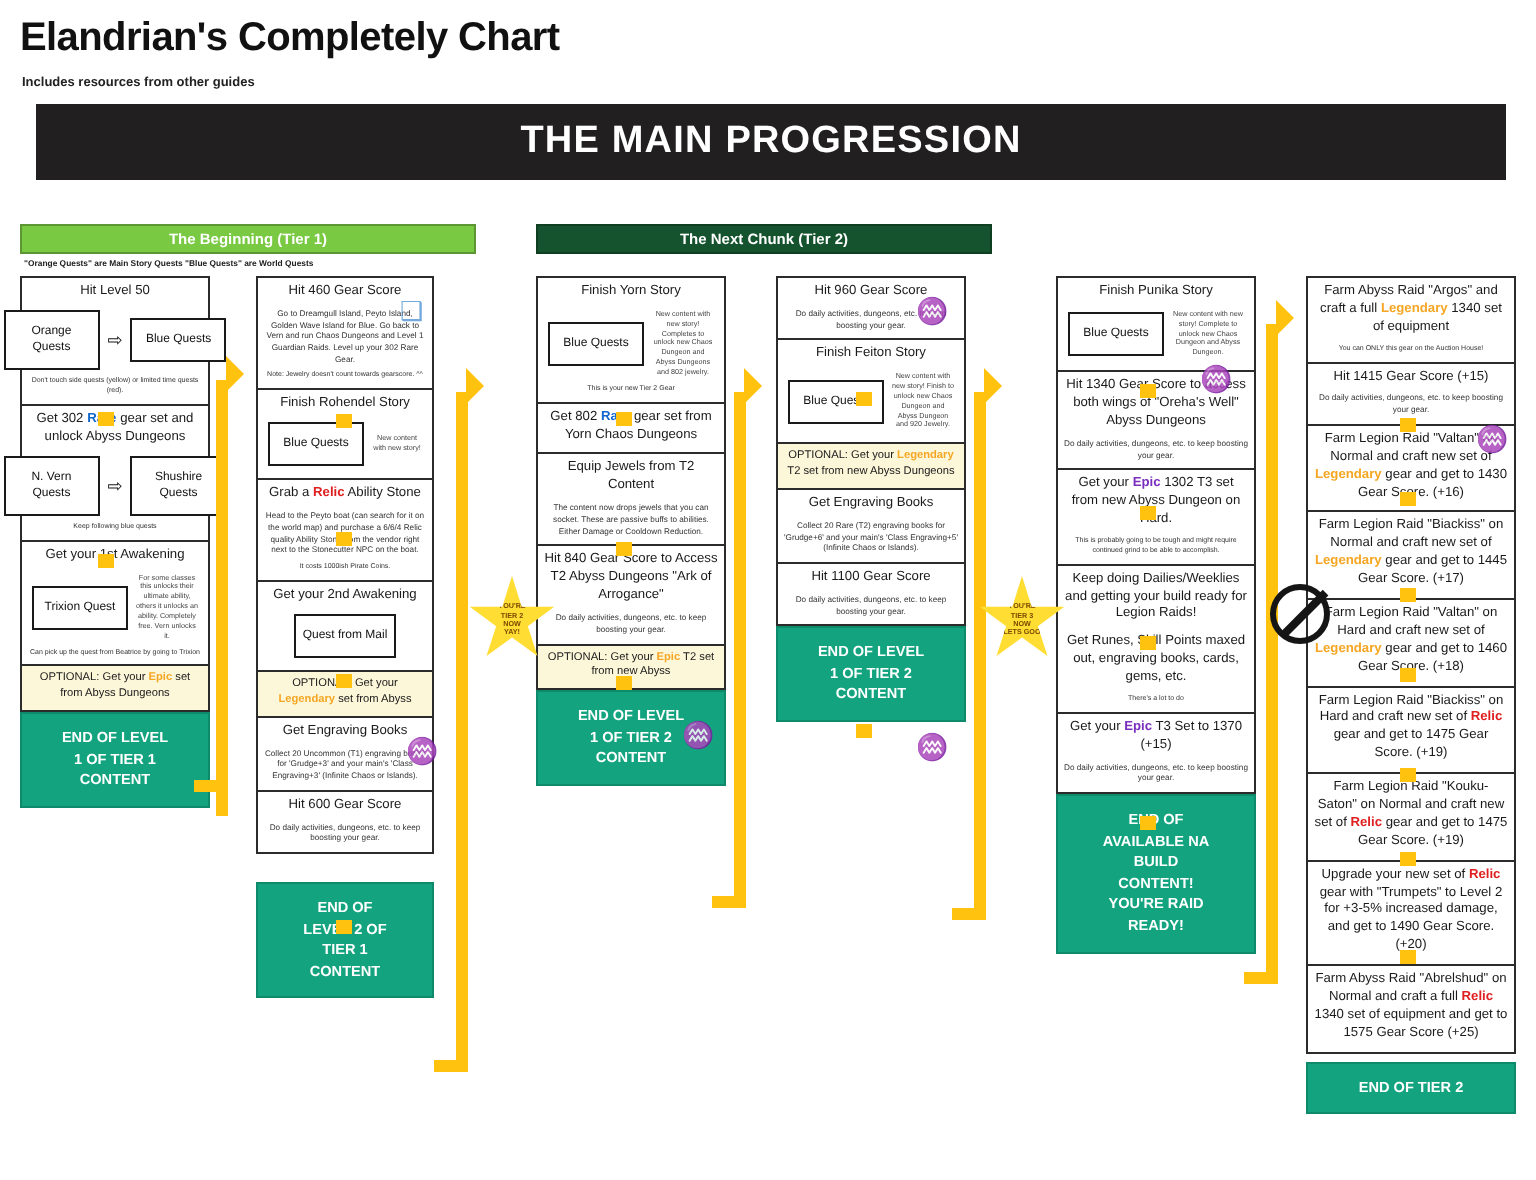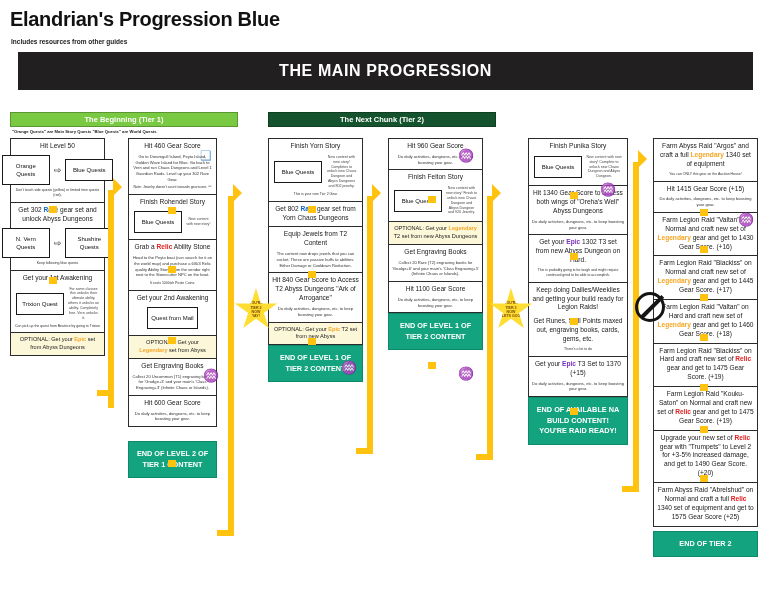--- a/index.html
+++ b/index.html
@@ -7,21 +7,21 @@
     width:768px; height:590px; background:#ffffff; overflow:hidden;
     font-family:"Liberation Sans", sans-serif; position:relative;
   }
   .page { position:relative; width:768px; height:590px; }
 
   
   .title { position:absolute; left:10px; top:8px; font-size:20px; font-weight:bold; color:#111; letter-spacing:-0.3px; }
   .subtitle { position:absolute; left:11px; top:38px; font-size:6.5px; font-weight:bold; color:#222; }
   .mainbar { position:absolute; left:18px; top:52px; width:735px; height:38px; background:#211f1f;
              display:flex; align-items:center; justify-content:center; }
-  .mainbar span { color:#fff; font-size:16px; font-weight:bold; letter-spacing:0.6px; }
+  .mainbar span { color:#fff; font-size:19px; font-weight:bold; letter-spacing:0.6px; }
 
   
   .tierhdr { position:absolute; height:15px; border:1px solid rgba(0,0,0,.25);
              display:flex; align-items:center; justify-content:center; }
   .tierhdr span { font-size:7.5px; font-weight:bold; color:#ffffff; }
   .t1 { left:10px;  top:112px; width:228px; background:#7ac943; }
   .t2 { left:268px; top:112px; width:228px; background:#25c4d8; }
   .t3 { left:523px; top:112px; width:240px; background:#f4796b; }
   .legend { position:absolute; left:12px; top:129px; font-size:4.2px; color:#222; font-weight:bold; white-space:nowrap; }
 
@@ -41,21 +41,21 @@
   .qrow { display:flex; align-items:center; justify-content:center; gap:4px; margin:4px 2px 2px 2px; }
   .qbox { border:1.6px solid #1a1a1a; background:#fff; min-width:48px; padding:6px 3px;
           font-size:6px; text-align:center; line-height:1.35; color:#111; }
   .qarrow { font-size:9px; color:#111; }
   .qside { font-size:3.6px; color:#444; text-align:center; line-height:1.35; max-width:70px; }
 
   
   .opt { border:1px solid #2b2b2b; border-top:none; background:#fdf7da; padding:3px;
          font-size:5.6px; text-align:center; color:#1a1a1a; line-height:1.4; }
   .endb { background:#13a37f; color:#fff; font-weight:bold; font-size:7.3px; text-align:center;
-          padding:7px 7px; line-height:1.45; border:1px solid #0d8a6a; }
+          padding:7px 18px; line-height:1.45; border:1px solid #0d8a6a; }
 
   
   .arw { position:absolute; background:#ffc20e; }
   .arwhead { position:absolute; width:0; height:0; }
 
   
   .star { position:absolute; width:44px; height:44px; background:#ffdd33;
           clip-path:polygon(50% 0%,61% 35%,98% 35%,68% 57%,79% 91%,50% 70%,21% 91%,32% 57%,2% 35%,39% 35%);
           display:flex; align-items:center; justify-content:center; text-align:center; }
   .star b { font-size:3.6px; color:#7a4a00; line-height:1.2; display:block; }
@@ -66,21 +66,21 @@
                    background:#151515; transform:rotate(-45deg); }
 
   
   .gicon { position:absolute; font-size:13px; color:#5b9bd5; opacity:.85; }
 </style>
 </head>
 <body>
 
 <div class="page">
 
-  <div class="title">Elandrian's Progression Blue</div>
+  <div class="title">Elandrian's Completely Chart</div>
   <div class="subtitle">Includes resources from other guides</div>
   <div class="mainbar">
     <span>THE MAIN PROGRESSION</span>
   </div>
 
   <div class="tierhdr t1" style="background: rgb(122, 201, 67);">
     <span>The Beginning (Tier 1)</span>
   </div>
   <div class="tierhdr t2" style="background: #14532d;">
     <span>The Next Chunk (Tier 2)</span>
@@ -113,20 +113,21 @@
       <div class="qrow">
         <div class="qbox">Trixion Quest</div>
         <div class="qside">For some classes this unlocks their ultimate ability, others it unlocks an ability. Completely free. Vern unlocks it.</div>
       </div>
       <p class="tiny">Can pick up the quest from Beatrice by going to Trixion</p>
     </div>
 
     <div class="opt">
       OPTIONAL: Get your <span class="o">Epic</span> set from Abyss Dungeons
     </div>
+    <div class="endb">END OF LEVEL 1 OF TIER 1 CONTENT</div>
   </div>
 
   <div class="col" style="left:128px; top:138px; width:89px;">
     <div class="bx first">
       <h4>Hit 460 Gear Score</h4>
       <p>Go to Dreamgull Island, Peyto Island, Golden Wave Island for Blue. Go back to Vern and run Chaos Dungeons and Level 1 Guardian Raids.  Level up your 302 Rare Gear.</p>
       <p class="tiny">Note: Jewelry doesn't count towards gearscore. ^^</p>
     </div>
     <div class="bx">
       <h4>Finish Rohendel Story</h4>

